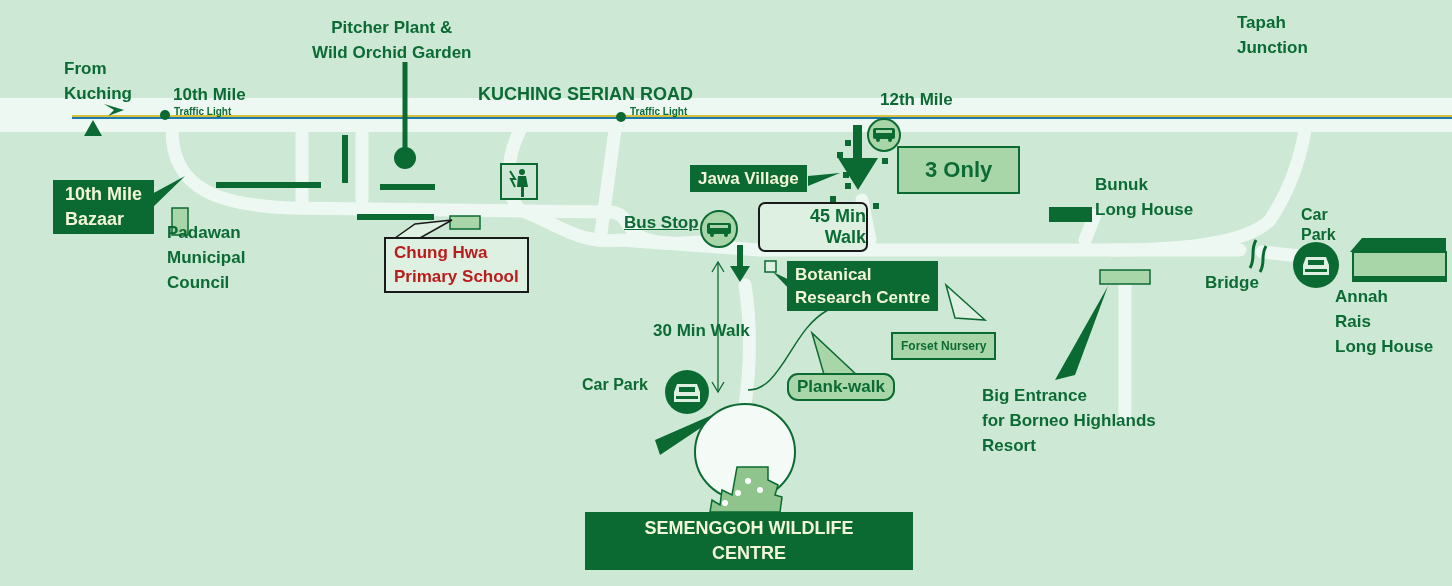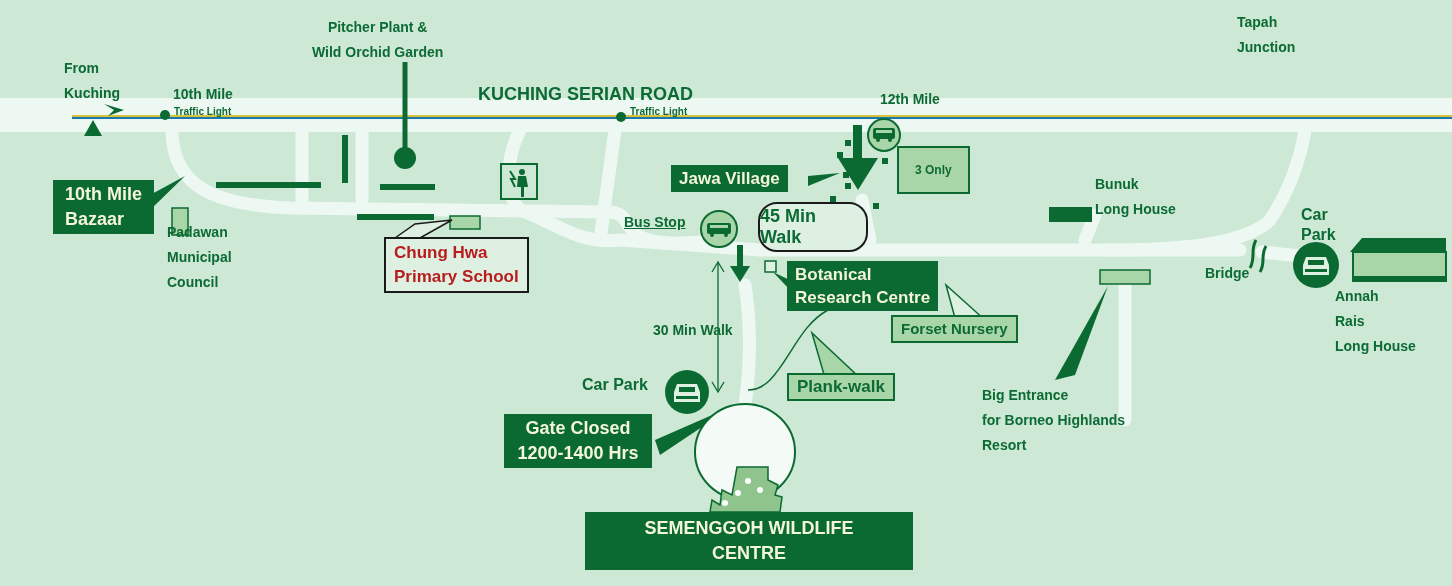--- a/index.html
+++ b/index.html
@@ -1,24 +1,24 @@
 <!DOCTYPE html>
 <html><head>
 <meta charset="utf-8">
 <style>
   html, body { margin:0; padding:0; }
   body { width:1452px; height:586px; overflow:hidden; background:#cfe9d6; }
   #map { position:relative; width:1452px; height:586px; background:#cde8d4; font-family:"Liberation Sans", sans-serif; font-weight:bold; }
   #roads { position:absolute; left:0; top:0; }
-  .lbl { position:absolute; color:#0c6b34; font-size:14px; line-height:25px; white-space:nowrap; }
+  .lbl { position:absolute; color:#0c6b34; font-size:17px; line-height:25px; white-space:nowrap; }
   .lbl.sm { font-size:10px; line-height:12px; }
   .box-dark { position:absolute; background:#0b6a32; color:#f4f6d8; font-size:18px; line-height:25px; padding:2px 8px; white-space:nowrap; }
   .box-light { position:absolute; background:#a9d6a8; border:2px solid #0b6a32; color:#0c6b34; font-size:17px; line-height:24px; padding:0 8px; white-space:nowrap; }
   .box-white { position:absolute; background:#ddf0e2; border:2px solid #1a1a1a; color:#b91c1c; font-size:17px; line-height:24px; padding:2px 8px; white-space:nowrap; }
-  .pill { position:absolute; background:#ddf0e2; border:2px solid #1a1a1a; border-radius:19px; color:#0c6b34; font-size:18px; line-height:21px; text-align:left; padding:2px 0; }
+  .pill { position:absolute; background:#ddf0e2; border:2px solid #1a1a1a; border-radius:7px; color:#0c6b34; font-size:18px; line-height:21px; text-align:right; padding:2px 0; }
   .icon { position:absolute; }
   .center { text-align:center; }
 </style>
 </head>
 <body>
 
 <div id="map">
 
   <svg id="roads" width="1452" height="586">
 
@@ -140,78 +140,74 @@
   </div>
 
   <div class="icon" style="left:500px;top:163px;width:38px;height:37px;border:2px solid #0b6a32;background:#cde8d4;box-sizing:border-box;">
     <svg width="34" height="33">
       <circle cx="20" cy="7" r="3" fill="#0b6a32"></circle>
       <path d="M16 11 L24 11 L26 22 L22 22 L22 32 L19 32 L19 22 L15 22 Z" fill="#0b6a32"></path>
       <path d="M8 6 L13 14 L9 14 L13 22" fill="none" stroke="#0b6a32" stroke-width="2"></path>
     </svg>
   </div>
 
-  <div class="box-dark" style="left:671px;top:165px;font-size:17px;line-height:23px;">Jawa Village</div>
+  <div class="box-dark" style="left:690px;top:165px;font-size:17px;line-height:23px;">Jawa Village</div>
   <div class="icon" style="left:867px;top:118px;width:34px;height:34px;border-radius:50%;background:#a9d6a8;border:2px solid #0b6a32;box-sizing:border-box;">
     <svg width="30" height="30">
         <rect x="4" y="8" width="22" height="11" rx="2" fill="#0b6a32"></rect>
         <rect x="7" y="10" width="16" height="3" fill="#a9d6a8"></rect>
         <circle cx="9" cy="20" r="2" fill="#0b6a32"></circle>
         <circle cx="21" cy="20" r="2" fill="#0b6a32"></circle>
       </svg>
   </div>
-  <div class="box-light" style="left:897px;top:146px;font-size:12px;padding:10px 16px;">3 Only</div>
+  <div class="box-light" style="left:897px;top:146px;font-size:22px;padding:10px 26px;">3 Only</div>
   <div class="pill" style="left:758px;top:202px;width:106px;">
     <div>45 Min</div>
     <div>Walk</div>
   </div>
   <div class="lbl" style="left:624px;top:210px;text-decoration:underline;">Bus Stop</div>
   <div class="icon" style="left:700px;top:210px;width:38px;height:38px;border-radius:50%;background:#a9d6a8;border:2px solid #0b6a32;box-sizing:border-box;">
     <svg width="34" height="34">
         <rect x="5" y="11" width="24" height="11" rx="2" fill="#0b6a32"></rect>
         <rect x="8" y="13" width="18" height="3" fill="#a9d6a8"></rect>
         <circle cx="10" cy="23" r="2" fill="#0b6a32"></circle>
         <circle cx="24" cy="23" r="2" fill="#0b6a32"></circle>
       </svg>
   </div>
 
   <div class="box-dark" style="left:787px;top:261px;font-size:17px;line-height:23px;">
     <div>Botanical</div>
     <div>Research Centre</div>
   </div>
-  <div class="box-light" style="left:891px;top:315px;font-size:15px;">Forset Nursery</div>
+  <div class="box-light" style="left:891px;top:332px;font-size:12px;">Forset Nursery</div>
   <div class="lbl" style="left:628px;top:318px;margin-left:25px;">30 Min Walk</div>
   <div class="lbl" style="left:582px;top:372px;font-size:16px;">Car Park</div>
   <div class="icon" style="left:665px;top:370px;width:44px;height:44px;border-radius:50%;background:#0b6a32;">
     <svg width="44" height="44">
         <path d="M12 14 L32 14 L35 22 L35 32 L9 32 L9 22 Z" fill="#ddf0e2"></path>
         <rect x="14" y="17" width="16" height="5" fill="#0b6a32"></rect>
         <rect x="11" y="26" width="22" height="3" fill="#0b6a32"></rect>
       </svg>
   </div>
-  <div class="box-light" style="left:787px;top:373px;font-size:17px;">Plank-walk</div>
-  <div class="box-dark center" style="left:504px;top:414px;width:132px;">
-    <div>Gate Closed</div>
-    <div>1200-1400 Hrs</div>
-  </div>
+  <div class="box-light" style="left:787px;top:373px;font-size:17px;border-radius:11px;">Plank-walk</div>
   <div class="box-dark center" style="left:585px;top:512px;width:288px;padding:4px 20px;">
     <div>SEMENGGOH WILDLIFE</div>
     <div>CENTRE</div>
   </div>
 
   <div class="lbl" style="left:1095px;top:172px;">
     <div>Bunuk</div>
     <div>Long House</div>
   </div>
   <div class="lbl" style="left:982px;top:383px;">
     <div>Big Entrance</div>
     <div>for Borneo Highlands</div>
     <div>Resort</div>
   </div>
-  <div class="lbl" style="left:1205px;top:261px;">Bridge</div>
+  <div class="lbl" style="left:1205px;top:270px;">Bridge</div>
   <div class="lbl" style="left:1301px;top:205px;font-size:16px;line-height:20px;">
     <div>Car</div>
     <div>Park</div>
   </div>
   <div class="icon" style="left:1293px;top:242px;width:46px;height:46px;border-radius:50%;background:#0b6a32;">
     <svg width="46" height="46">
         <path d="M13 15 L33 15 L36 23 L36 33 L10 33 L10 23 Z" fill="#ddf0e2"></path>
         <rect x="15" y="18" width="16" height="5" fill="#0b6a32"></rect>
         <rect x="12" y="27" width="22" height="3" fill="#0b6a32"></rect>
       </svg>

